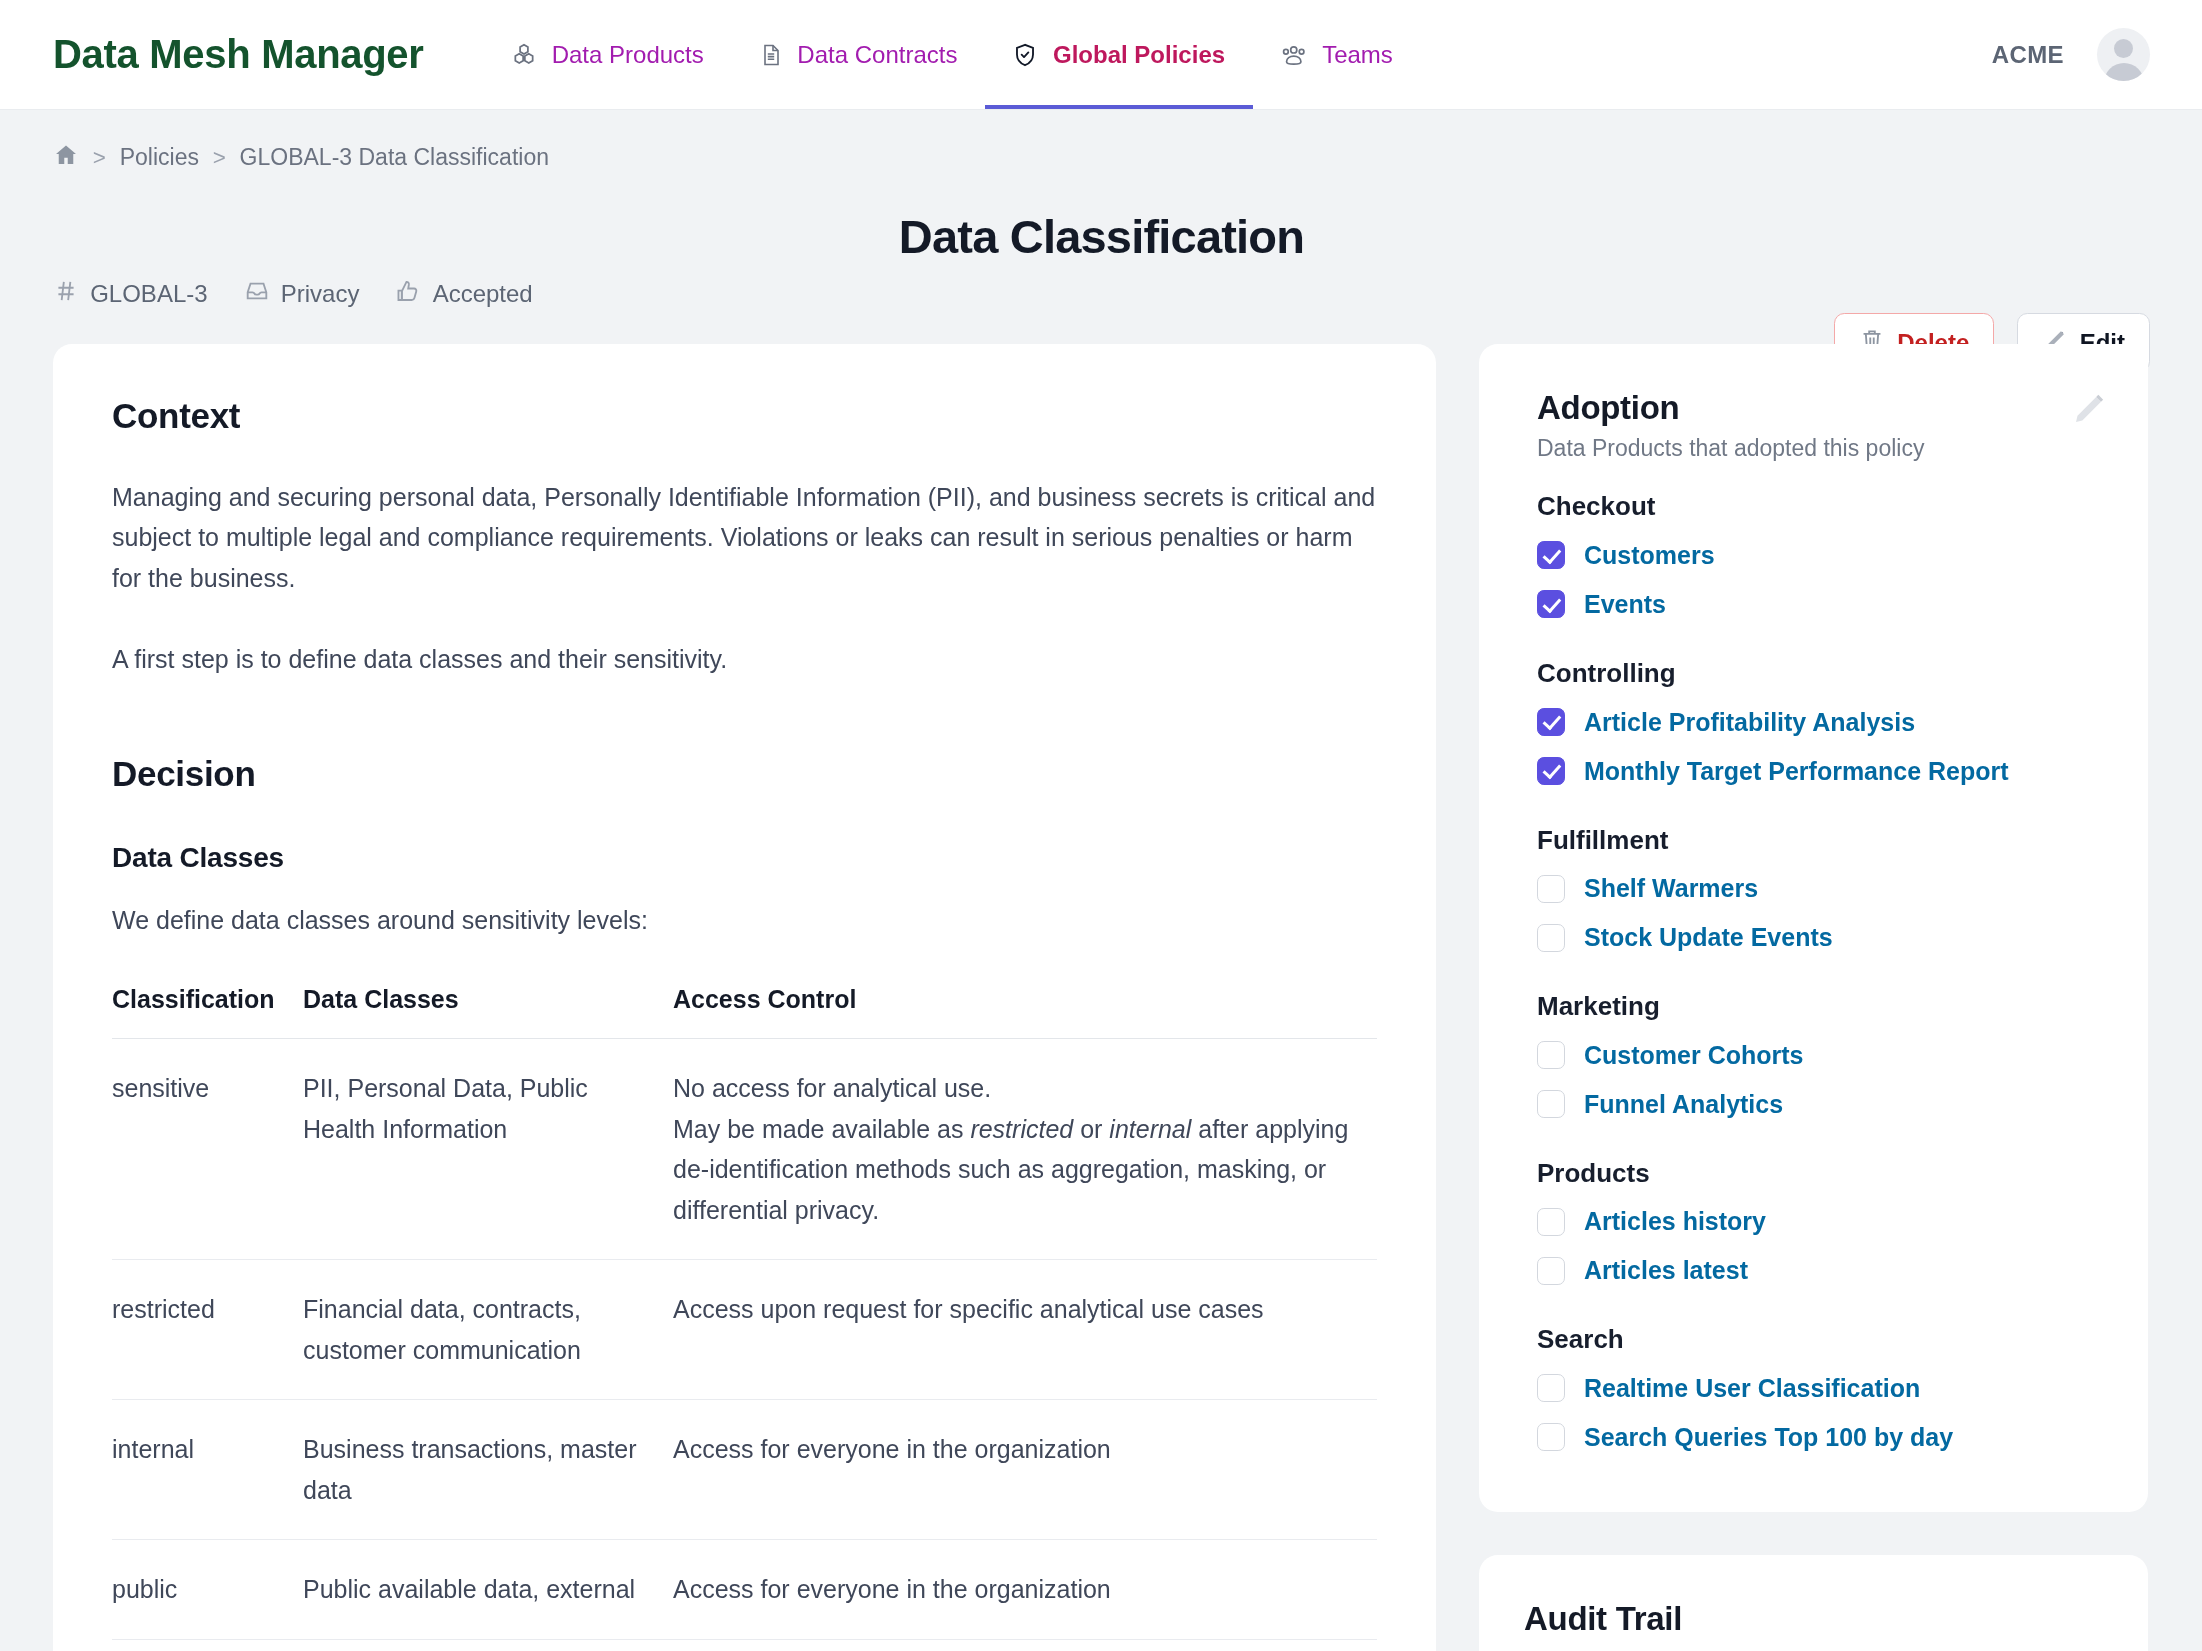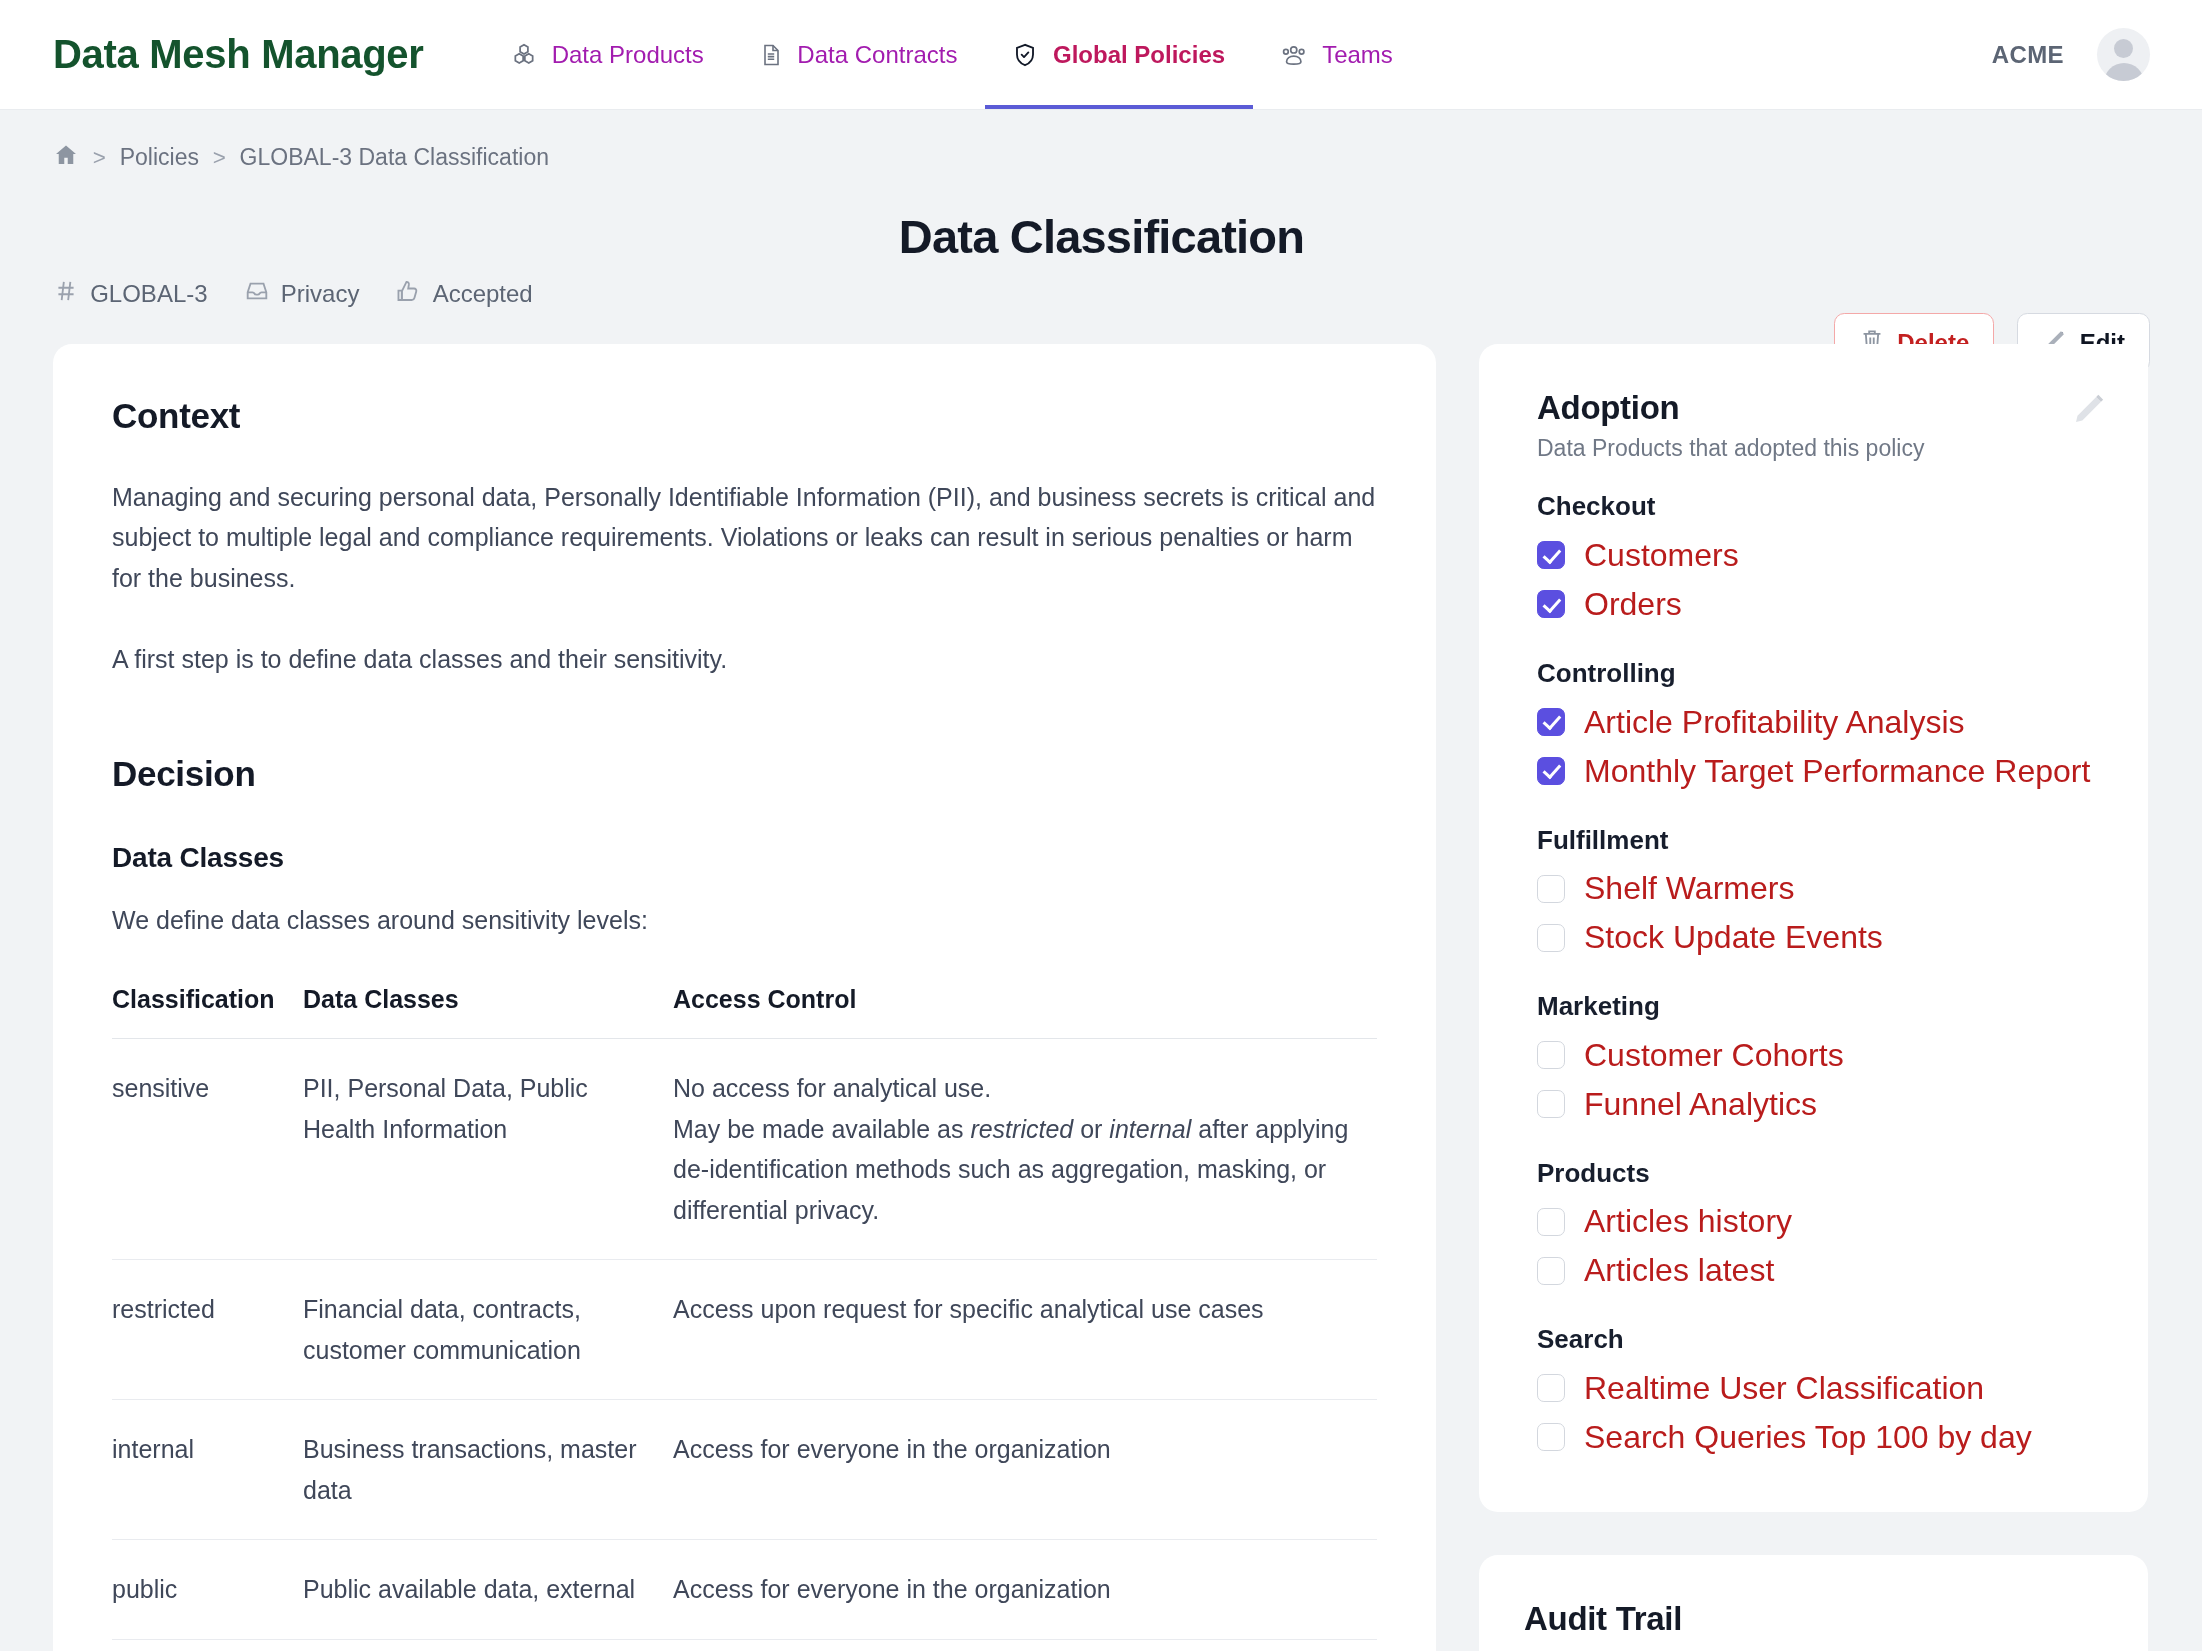--- a/index.html
+++ b/index.html
@@ -148,21 +148,21 @@
     width: 28px; height: 28px; border-radius: 6.9px; flex: 0 0 auto;
     border: 1.7px solid #d3d7de; background: #fff;
     position: relative;
   }
   .cb.on { background: #5b4fe0; border-color: #5b4fe0; }
   .cb.on::after {
     content: ""; position: absolute; left: 8.6px; top: 3.4px;
     width: 6.9px; height: 13.8px; border: solid #fff;
     border-width: 0 3px 3px 0; transform: rotate(42deg);
   }
-  .cb-label { font-size: 32px; color: #b91c1c; }
+  .cb-label { font-size: 25px; color: #0369a1; font-weight: bold; }
 
   .audit-card { margin-top: 43px; padding: 45px 45px 34px 45px; }
   .audit-title { font-size: 33px; font-weight: 700; color: #141a27; letter-spacing: -0.3px; }
 </style>
 </head>
 <body>
 
 <div class="topnav">
   <div class="brand">Data Mesh Manager</div>
 
@@ -353,21 +353,21 @@
       </div>
       <div id="adopt-groups">
           <div class="group">
             <div class="group-name">Checkout</div>
             <div class="cbrow">
               <div class="cb on"></div>
               <div class="cb-label">Customers</div>
             </div>
             <div class="cbrow">
               <div class="cb on"></div>
-              <div class="cb-label">Orders</div>
+              <div class="cb-label">Events</div>
             </div>
           </div>
           <div class="group">
             <div class="group-name">Controlling</div>
             <div class="cbrow">
               <div class="cb on"></div>
               <div class="cb-label">Article Profitability Analysis</div>
             </div>
             <div class="cbrow">
               <div class="cb on"></div>

